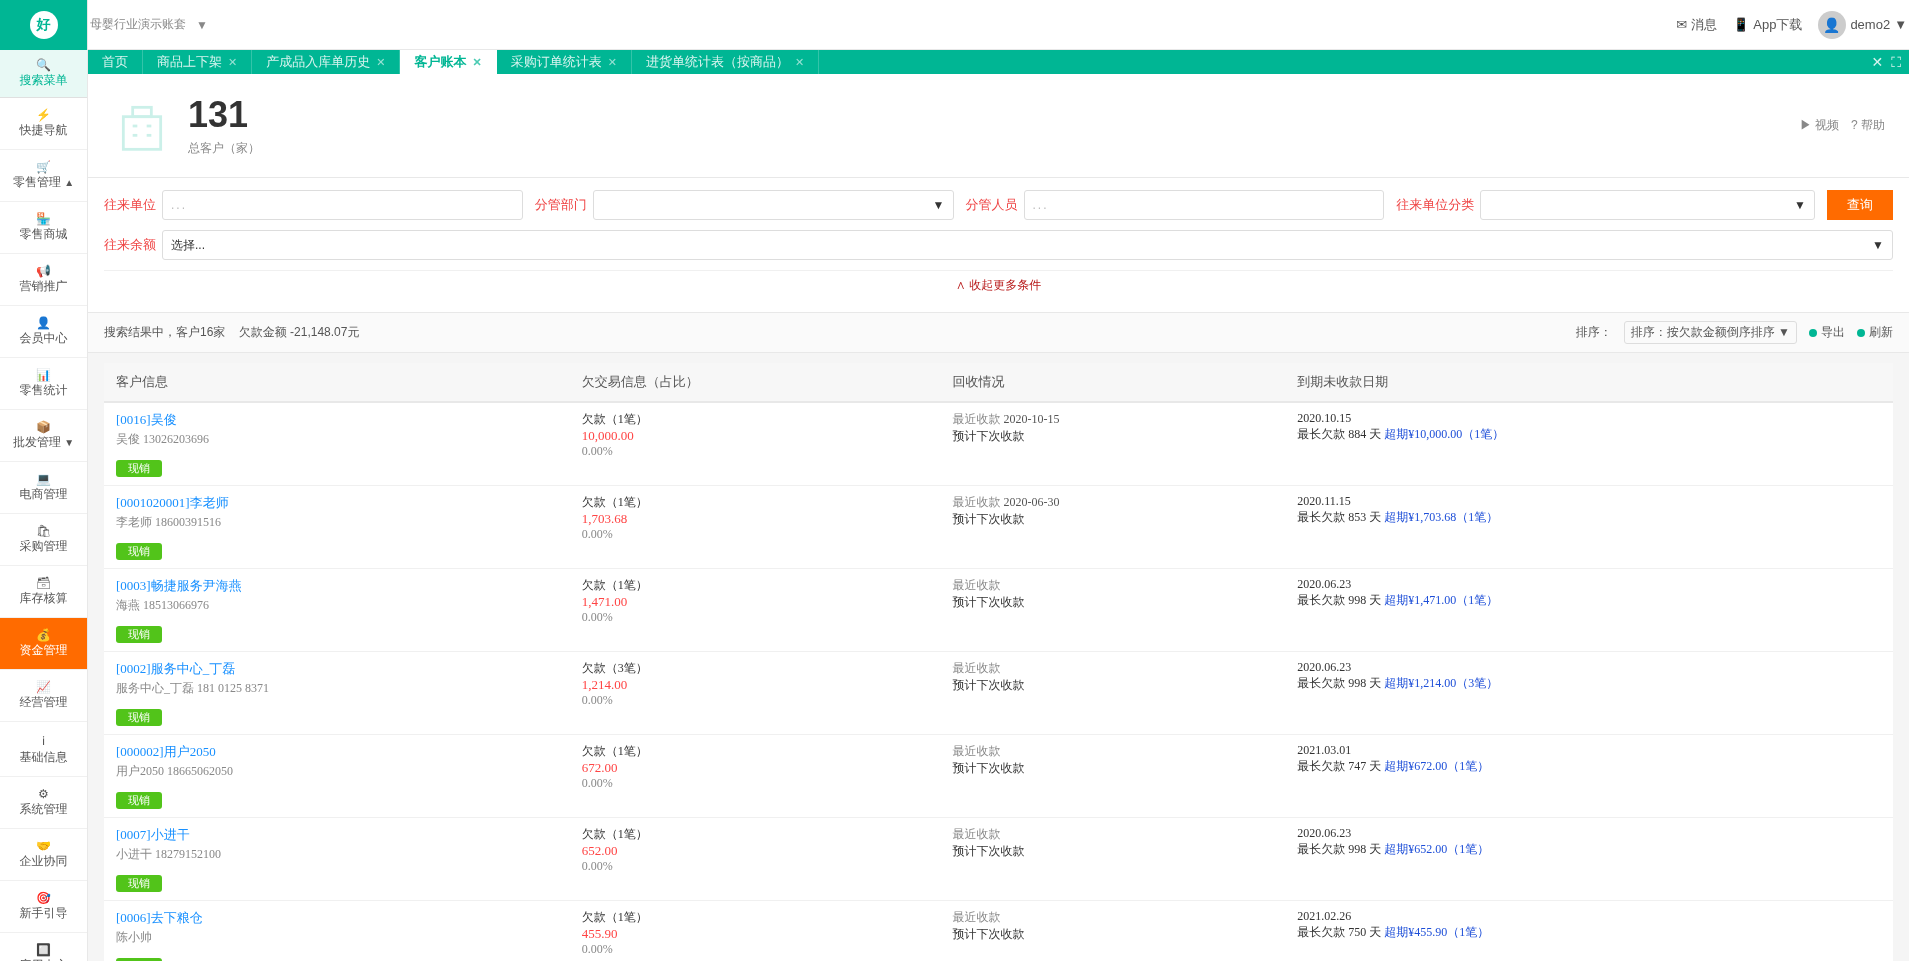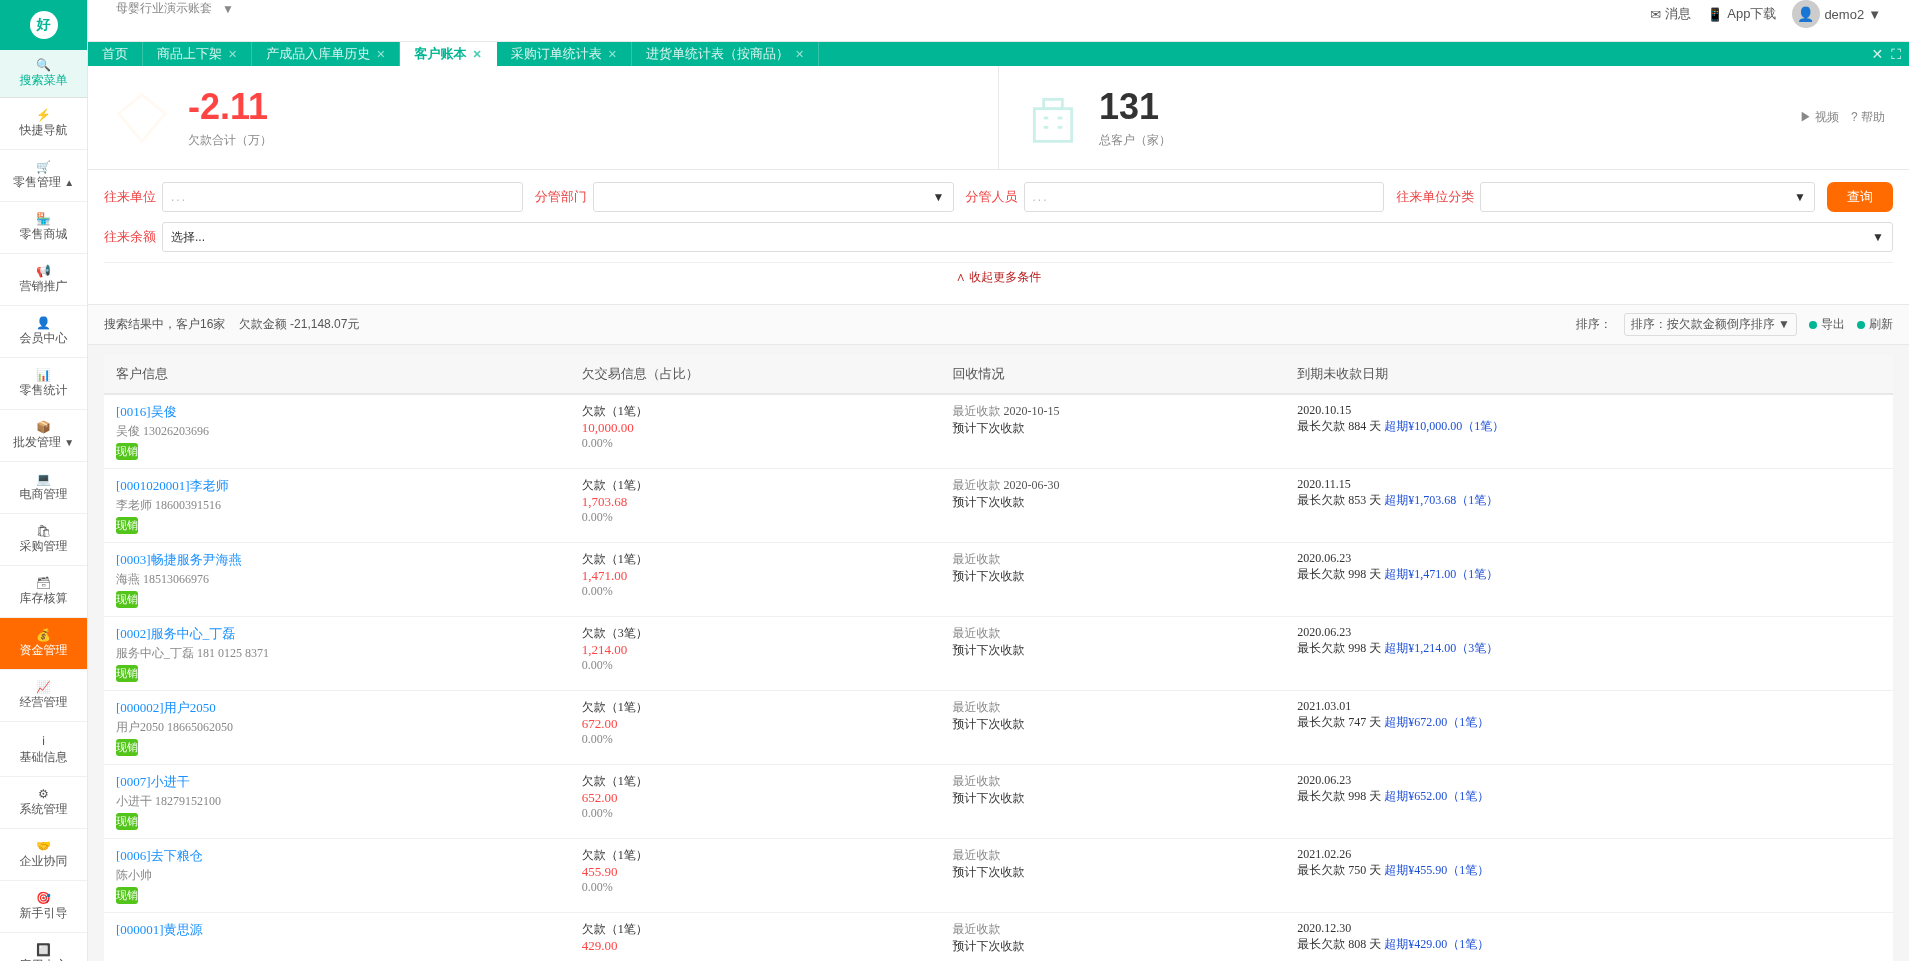--- a/index.html
+++ b/index.html
@@ -11,21 +11,21 @@
     .sidebar-search { background: #e8f9f5; padding: 8px 6px; text-align: center; font-size: 12px; color: #00b694; cursor: pointer; border-bottom: 1px solid #e0e0e0; }
     .sidebar-nav { flex: 1; overflow-y: auto; }
     .sidebar-item { padding: 10px 4px; text-align: center; font-size: 12px; color: #555; cursor: pointer; border-bottom: 1px solid #f0f0f0; }
     .sidebar-item.active { background: #ff6b00; color: #fff; }
     .sidebar-item-arrow { display: inline-block; font-size: 10px; }
 
     
     .main { flex: 1; display: flex; flex-direction: column; overflow: hidden; }
 
     
-    .topbar { height: 42px; background: #fff; display: flex; align-items: flex-start; justify-content: space-between; padding: 0 28px; border-bottom: 1px solid #e8e8e8; flex-shrink: 0; }
+    .topbar { height: 50px; background: #fff; display: flex; align-items: center; justify-content: space-between; padding: 0 2px; border-bottom: 1px solid #e8e8e8; flex-shrink: 0; }
     .topbar-left { display: flex; align-items: center; gap: 10px; font-size: 12px; color: #888; }
     .topbar-right { display: flex; align-items: center; gap: 16px; font-size: 13px; color: #555; }
     .topbar-right-item { display: flex; align-items: center; gap: 4px; cursor: pointer; }
     .avatar { width: 28px; height: 28px; border-radius: 50%; background: #ccc; display: flex; align-items: center; justify-content: center; overflow: hidden; }
 
     
     .tabs { background: #00b694; display: flex; align-items: center; height: 24px; flex-shrink: 0; overflow-x: auto; }
     .tab { padding: 0 14px; height: 36px; display: flex; align-items: center; gap: 6px; font-size: 13px; color: rgba(255,255,255,0.85); cursor: pointer; white-space: nowrap; border-right: 1px solid rgba(255,255,255,0.2); }
     .tab.active { background: #fff; color: #00b694; font-weight: bold; }
     .tab .close-btn { font-size: 11px; color: inherit; opacity: 0.7; }
@@ -49,38 +49,38 @@
     .stat-top-right { margin-left: auto; display: flex; gap: 12px; align-items: flex-start; font-size: 12px; color: #888; cursor: pointer; }
 
     
     .filter-area { background: #fff; padding: 12px 16px; border-bottom: 1px solid #e8e8e8; }
     .filter-row { display: flex; align-items: center; gap: 12px; margin-bottom: 10px; flex-wrap: wrap; }
     .filter-item { display: flex; align-items: center; gap: 6px; flex: 1; min-width: 200px; }
     .filter-label { font-size: 13px; color: #ef4444; white-space: nowrap; }
     .filter-input { flex: 1; border: 1px solid #ddd; border-radius: 3px; padding: 5px 8px; font-size: 12px; color: #333; display: flex; align-items: center; justify-content: space-between; cursor: pointer; min-height: 30px; background: #fff; }
     .filter-input .dots { color: #bbb; letter-spacing: 2px; }
     .filter-select { flex: 1; border: 1px solid #ddd; border-radius: 3px; padding: 5px 8px; font-size: 12px; color: #333; display: flex; align-items: center; justify-content: space-between; cursor: pointer; min-height: 30px; background: #fff; }
-    .filter-btn-query { background: #ff6b00; color: #fff; border: none; border-radius: 7px; padding: 6px 20px; font-size: 13px; cursor: pointer; }
+    .filter-btn-query { background: #ff6b00; color: #fff; border: none; border-radius: 0; padding: 6px 20px; font-size: 13px; cursor: pointer; }
     .filter-collapse { text-align: center; padding: 6px; font-size: 12px; color: #b91c1c; cursor: pointer; border-top: 1px solid #f0f0f0; }
 
     
     .result-bar { display: flex; align-items: center; justify-content: space-between; padding: 8px 16px; background: #fafafa; border-bottom: 1px solid #e8e8e8; font-size: 12px; color: #555; }
     .result-actions { display: flex; gap: 12px; align-items: center; justify-content: flex-end; }
     .result-action { display: flex; align-items: center; gap: 4px; cursor: pointer; color: #555; }
     .result-action .dot { width: 8px; height: 8px; border-radius: 50%; background: #00b694; display: inline-block; }
     .sort-select { font-size: 12px; color: #555; border: 1px solid #ddd; padding: 2px 6px; border-radius: 3px; cursor: pointer; }
 
     
     .table-wrap { padding: 0 16px 16px; }
     .data-table { width: 100%; border-collapse: collapse; background: #fff; margin-top: 10px; }
     .data-table th { background: #f7f7f7; border-bottom: 2px solid #e8e8e8; padding: 10px 12px; font-size: 13px; color: #555; font-weight: normal; text-align: left; }
     .data-table td { padding: 8px 12px; border-bottom: 1px solid #f0f0f0; font-size: 12px; vertical-align: top; font-family: Liberation Serif, serif; }
     .customer-name { color: #1890ff; cursor: pointer; font-size: 13px; }
     .customer-sub { color: #888; font-size: 12px; margin-top: 2px; }
-    .tag { display: inline-block; background: #52c41a; color: #fff; border-radius: 3px; padding: 1px 0; font-size: 11px; margin-top: 3px; }
+    .tag { display: inline-block; background: #52c41a; color: #fff; border-radius: 3px; padding: 1px 12px; font-size: 11px; margin-top: 12px; }
     .amount-red { color: #ff4444; font-size: 13px; }
     .ratio { color: #888; font-size: 12px; }
     .overdue-link { color: #1d4ed8; cursor: pointer; font-size: 12px; }
     .recent-label { font-size: 12px; color: #888; }
     .recent-date { font-size: 12px; color: #555; }
   </style>
 </head>
 <body>
 
 <div class="sidebar">
@@ -218,31 +218,20 @@
     </div>
     <div class="tabs-actions">
       <span class="tabs-action-btn">✕</span>
       <span class="tabs-action-btn">⛶</span>
     </div>
   </div>
 
   <div class="content">
 
     <div class="stats-row">
-      <div class="stat-card">
-        <div class="stat-icon">
-          <svg viewBox="0 0 60 60">
-              <polygon points="30,5 55,25 30,55 5,25" fill="none" stroke="#ff8c00" stroke-width="3" opacity="0.25"></polygon>
-            </svg>
-        </div>
-        <div class="stat-info">
-          <span class="stat-value red">-2.11</span>
-          <span class="stat-label">欠款合计（万）</span>
-        </div>
-      </div>
       <div class="stat-card">
         <div class="stat-icon">
           <svg viewBox="0 0 60 60" fill="none" stroke="#00b694" stroke-width="3" opacity="0.25">
             <rect x="10" y="20" width="40" height="35"></rect>
             <rect x="20" y="10" width="20" height="10"></rect>
             <line x1="20" y1="30" x2="25" y2="30"></line>
             <line x1="35" y1="30" x2="40" y2="30"></line>
             <line x1="20" y1="40" x2="25" y2="40"></line>
             <line x1="35" y1="40" x2="40" y2="40"></line>
           </svg>

